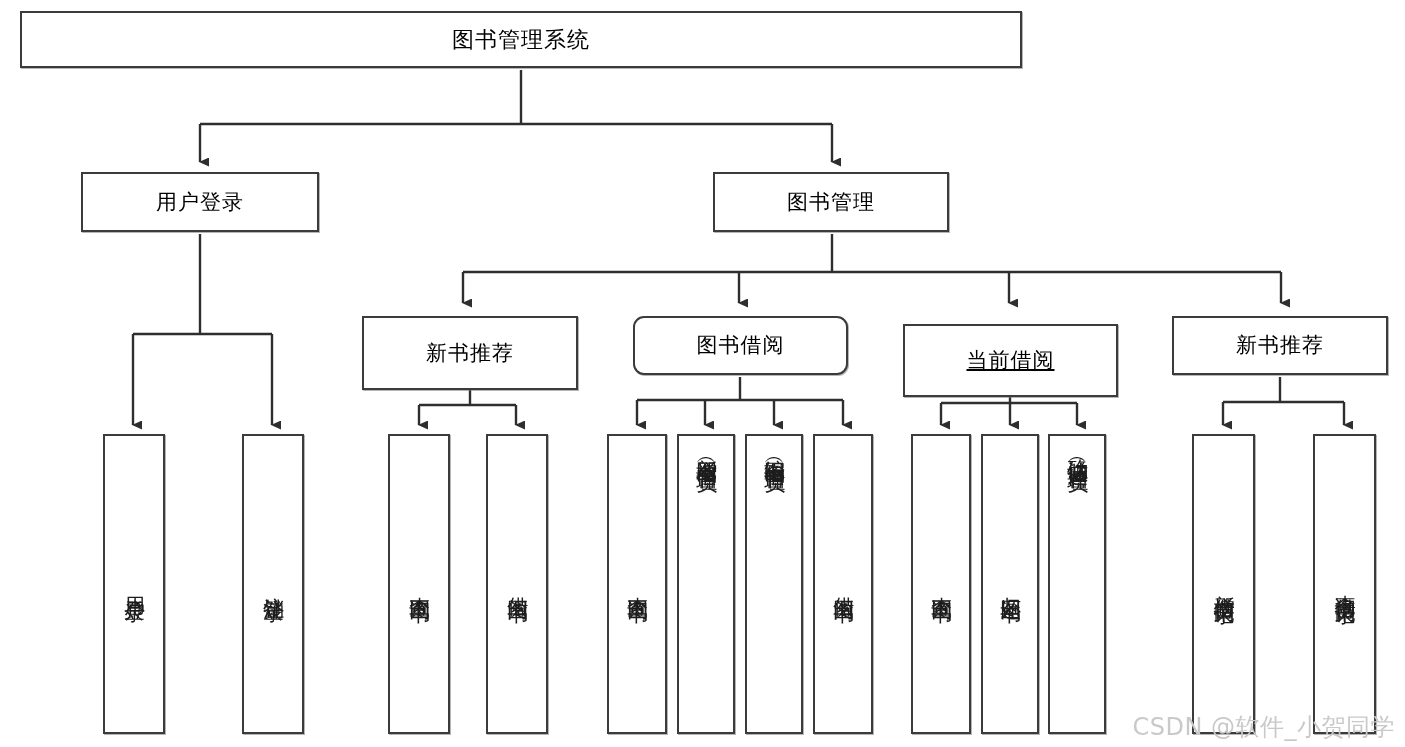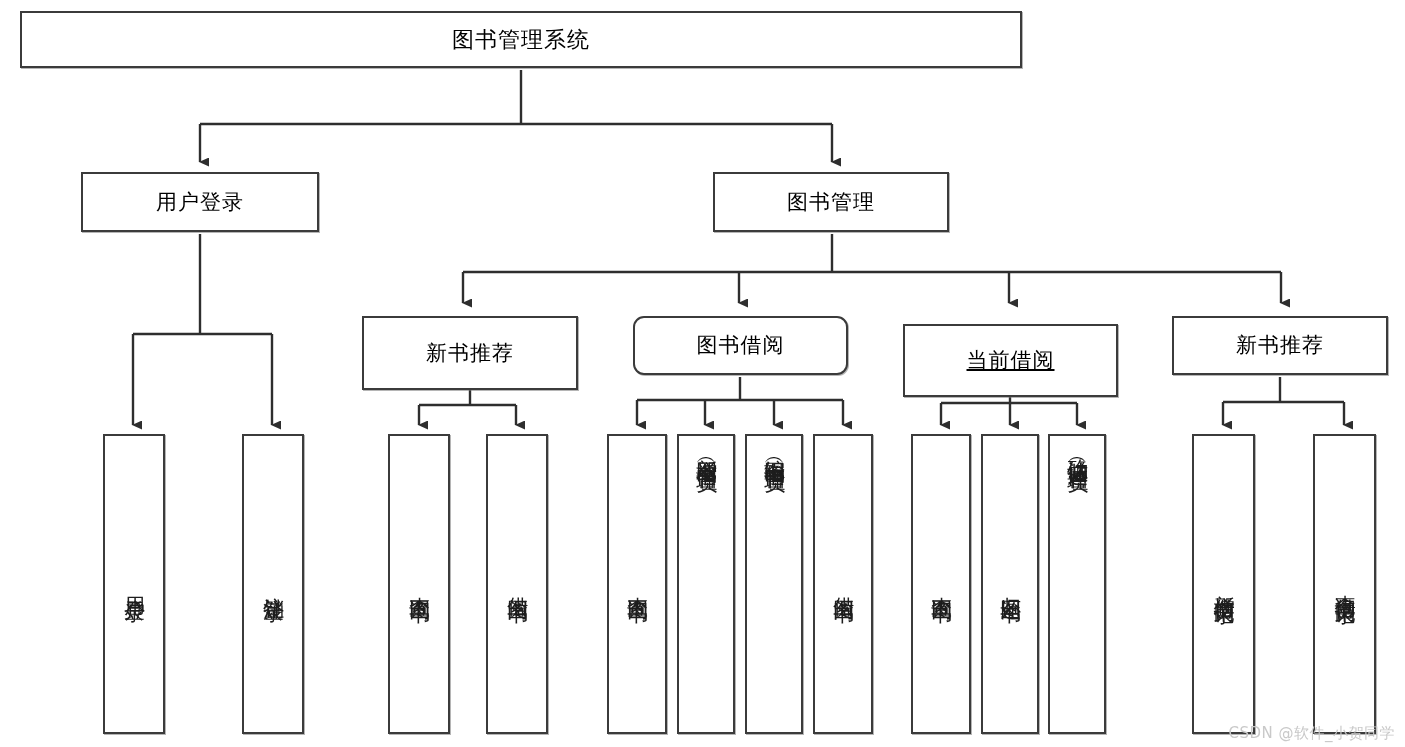--- a/index.html
+++ b/index.html
@@ -68,21 +68,21 @@
     letter-spacing: 2px;
     white-space: nowrap;
   }
   .node.v.top .vlabel {
     margin-top: 6px;
   }
   .watermark {
     position: absolute;
     right: 10px;
     bottom: 4px;
-    font-size: 15px;
+    font-size: 24px;
     color: #c9c9c9;
     white-space: nowrap;
     z-index: 5;
     letter-spacing: 0.5px;
   }
 </style>
 </head>
 <body>
 
 <div id="stage">

